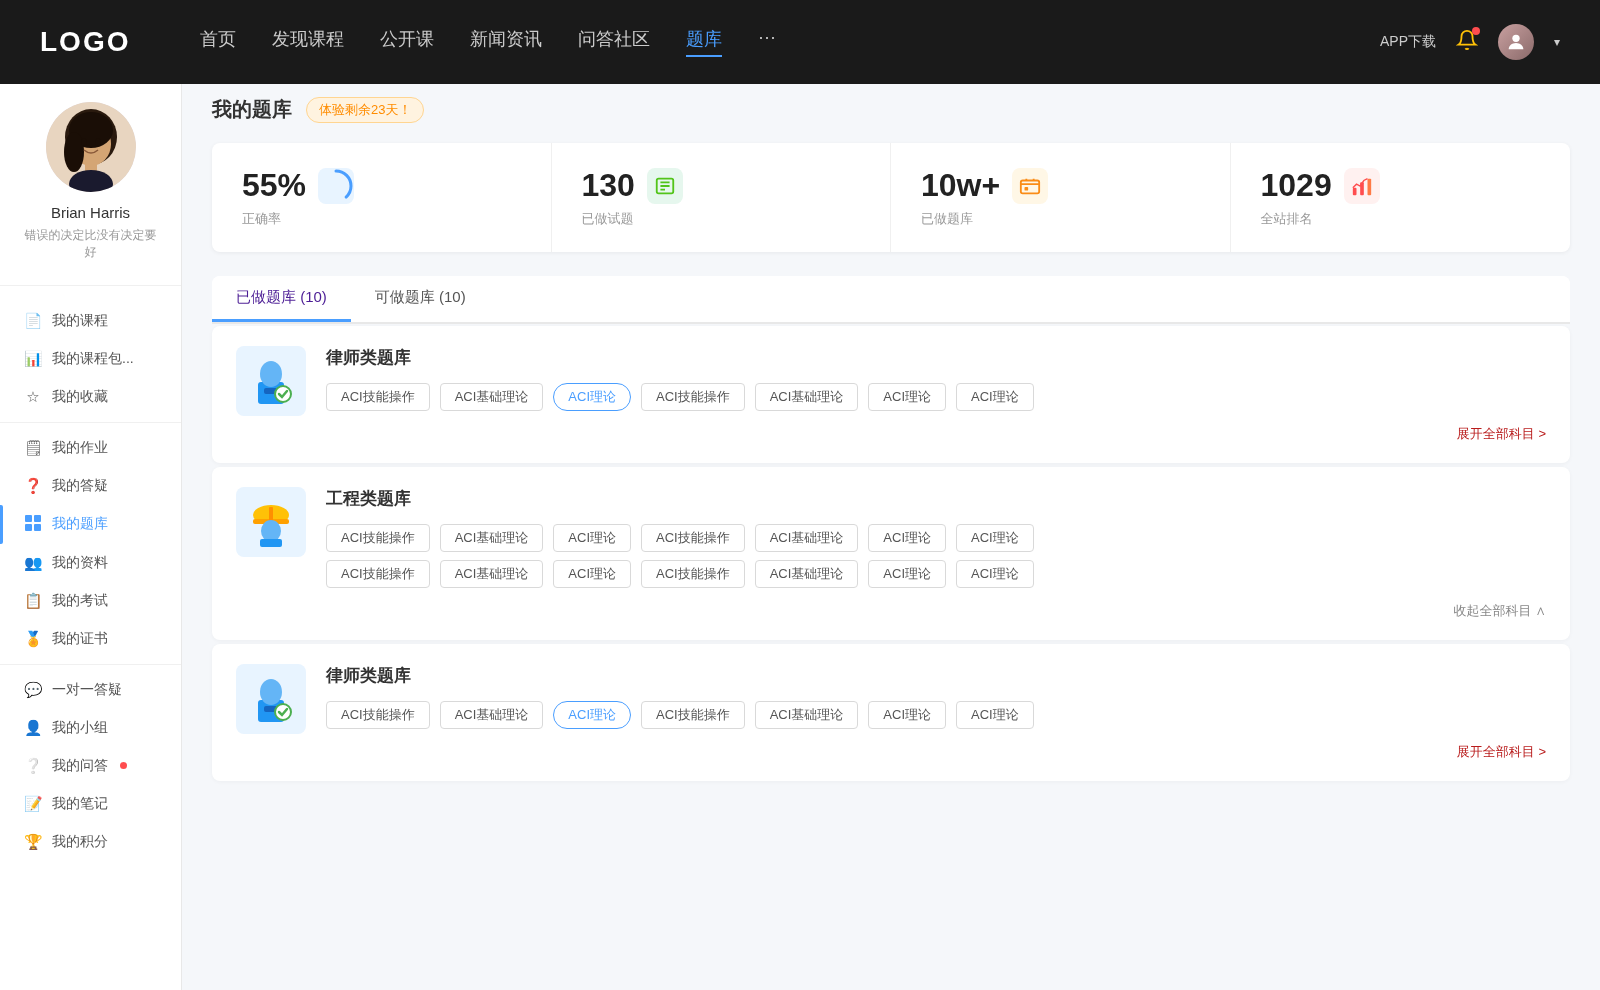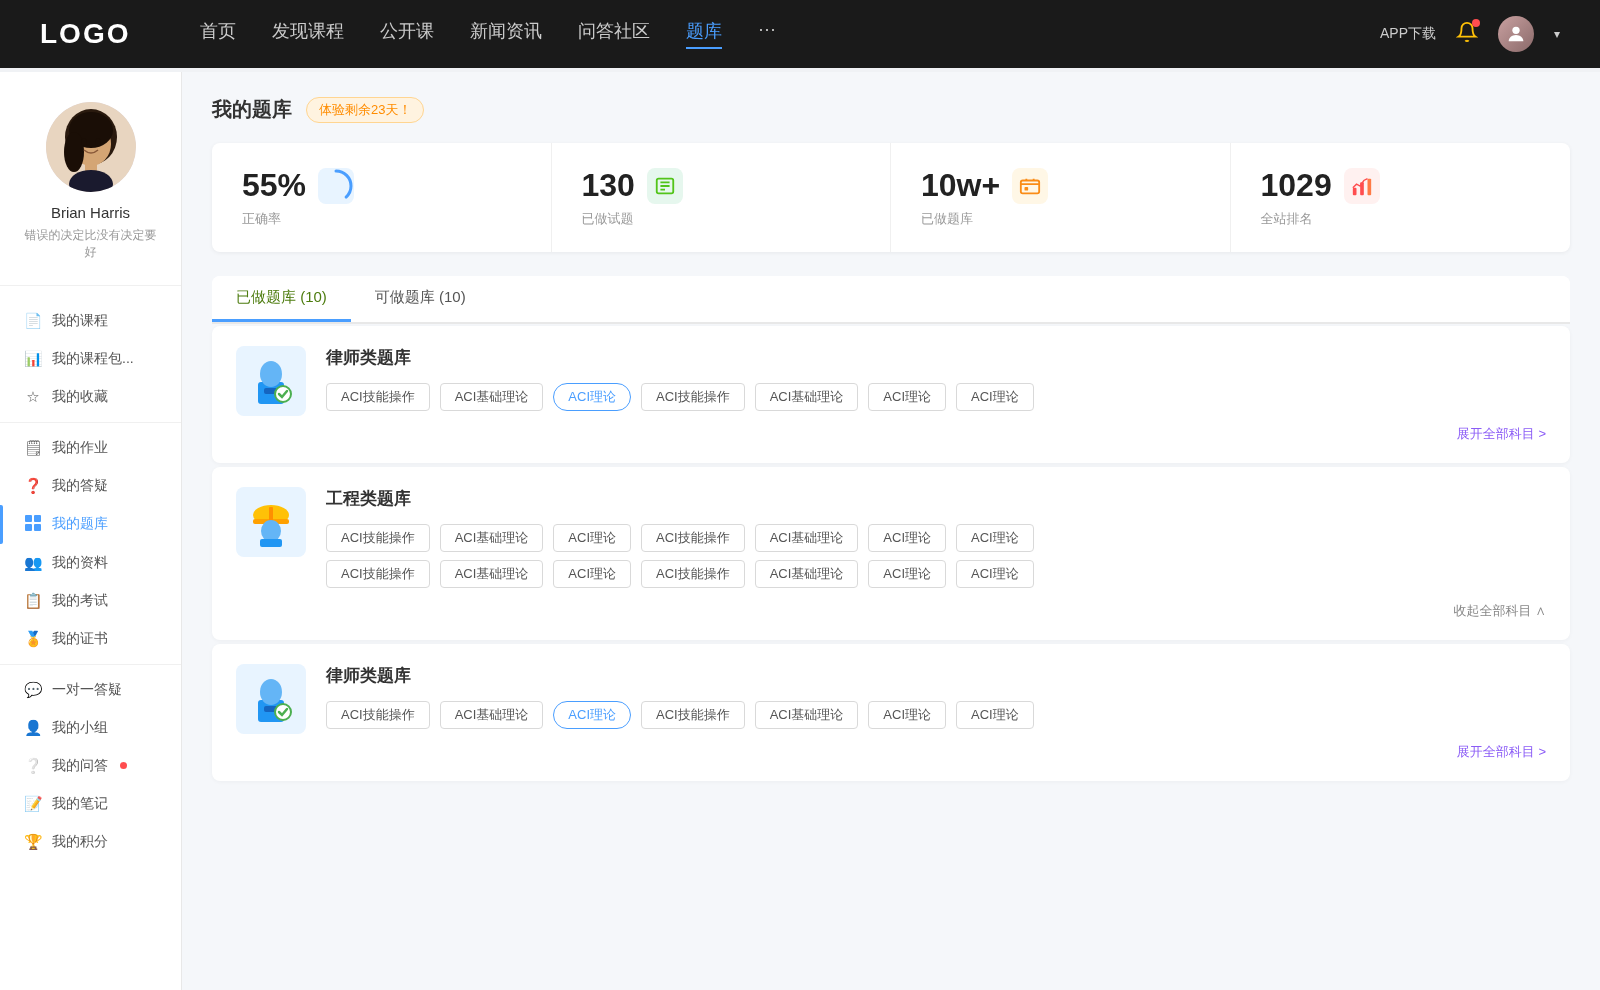--- a/index.html
+++ b/index.html
@@ -1,21 +1,21 @@
 <!DOCTYPE html>
 <html><head>
   <meta charset="utf-8">
   <style>
     * { box-sizing: border-box; margin: 0; padding: 0; }
     body { font-family: -apple-system, BlinkMacSystemFont, 'PingFang SC', 'Microsoft YaHei', sans-serif; background: #f0f2f5; }
 
     
     .navbar {
       background: #1a1a1a;
-      height: 68px;
+      height: 84px;
       display: flex;
       align-items: center;
       padding: 0 40px;
       position: fixed;
       top: 0; left: 0; right: 0;
       z-index: 100;
     }
     .navbar-logo {
       color: white;
       font-size: 28px;
@@ -242,21 +242,21 @@
     }
     .tab-item {
       padding: 12px 24px;
       font-size: 15px;
       cursor: pointer;
       color: #555;
       border-bottom: 3px solid transparent;
       position: relative;
     }
     .tab-item.active {
-      color: #4d7c0f;
+      color: #4c1d95;
       border-bottom: 3px solid #4a9eff;
       font-weight: 500;
     }
 
     
     .qbank-card {
       background: white;
       border-radius: 8px;
       margin-bottom: 4px;
       padding: 20px 24px;
@@ -298,21 +298,21 @@
       background: white;
     }
     .tag.active {
       border: 1.5px solid #4a9eff;
       color: #4a9eff;
       border-radius: 16px;
     }
     .expand-link {
       text-align: right;
       font-size: 13px;
-      color: #8b5cf6;
+      color: #b91c1c;
       cursor: pointer;
       padding-top: 6px;
     }
     .collapse-link {
       text-align: right;
       font-size: 13px;
       color: #888;
       cursor: pointer;
       padding-top: 6px;
     }

